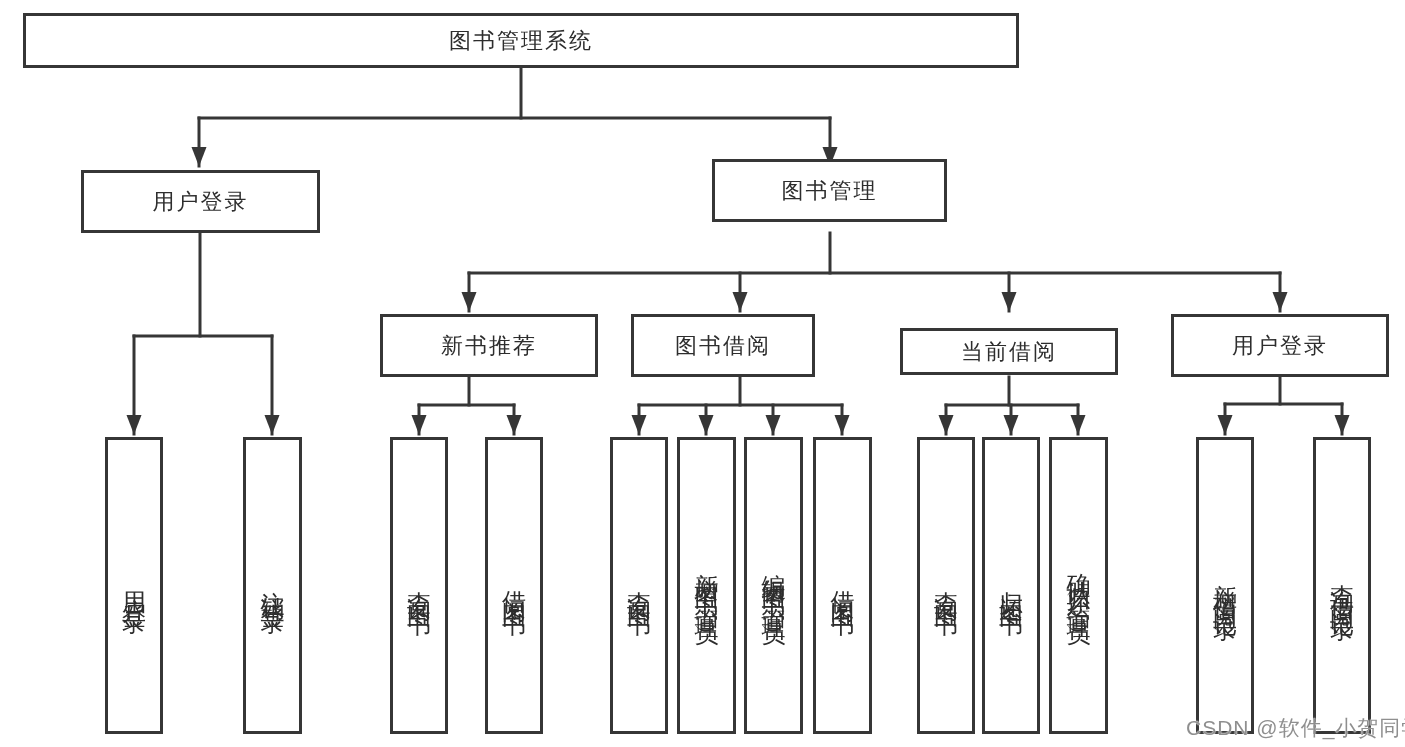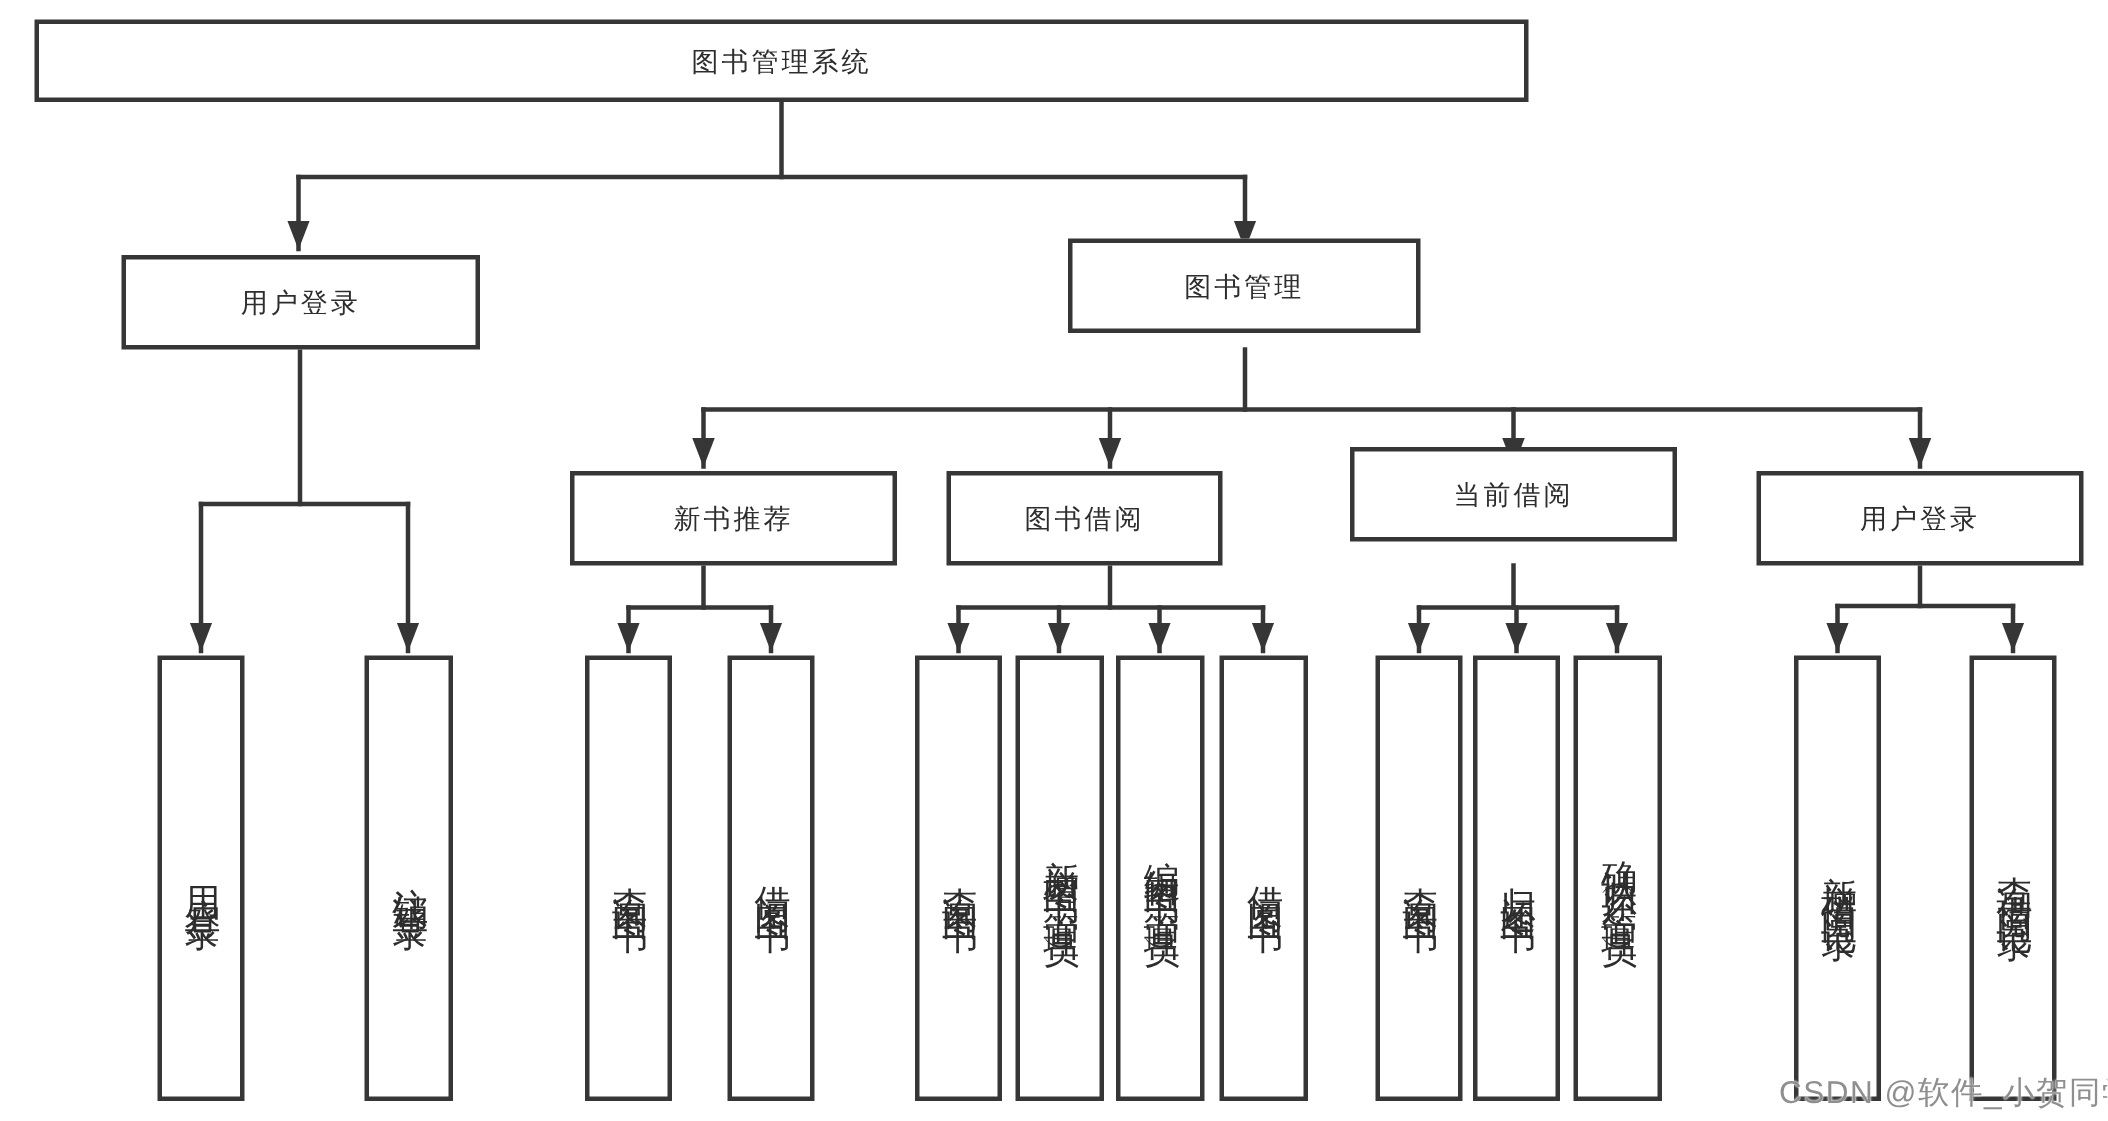--- a/index.html
+++ b/index.html
@@ -40,21 +40,21 @@
     position: absolute;
     box-sizing: border-box;
     border: 3px solid var(--line);
     background: var(--background);
     color: var(--text);
     display: flex;
     align-items: center;
     justify-content: center;
   }
   .hbox {
-    font-size: 18px;
+    font-size: 22px;
     letter-spacing: 2px;
   }
   .vbox span {
     writing-mode: vertical-rl;
     text-orientation: mixed;
     font-size: 24px;
     letter-spacing: 7px;
     line-height: 1;
     white-space: nowrap;
   }
@@ -123,21 +123,21 @@
     <path class="wire" d="M1342 404 V434" marker-end="url(#arrow)"></path>
   </svg>
 
   <div class="hbox" style="left:23px; top:13px; width:996px; height:55px;">图书管理系统</div>
 
   <div class="hbox" style="left:81px; top:170px; width:239px; height:63px;">用户登录</div>
   <div class="hbox" style="left:712px; top:159px; width:235px; height:63px;">图书管理</div>
 
   <div class="hbox" style="left:380px; top:314px; width:218px; height:63px;">新书推荐</div>
   <div class="hbox" style="left:631px; top:314px; width:184px; height:63px;">图书借阅</div>
-  <div class="hbox" style="left:900px; top:298px; width:218px; height:63px;">当前借阅</div>
+  <div class="hbox" style="left:900px; top:328px; width:218px; height:47px;">当前借阅</div>
   <div class="hbox" style="left:1171px; top:314px; width:218px; height:63px;">用户登录</div>
 
   <div class="vbox" style="left:105px; top:437px; width:58px; height:297px;">
     <span>用户登录</span>
     </div>
   <div class="vbox" style="left:243px; top:437px; width:59px; height:297px;">
     <span>注销登录</span>
     </div>
 
   <div class="vbox" style="left:390px; top:437px; width:58px; height:297px;">

